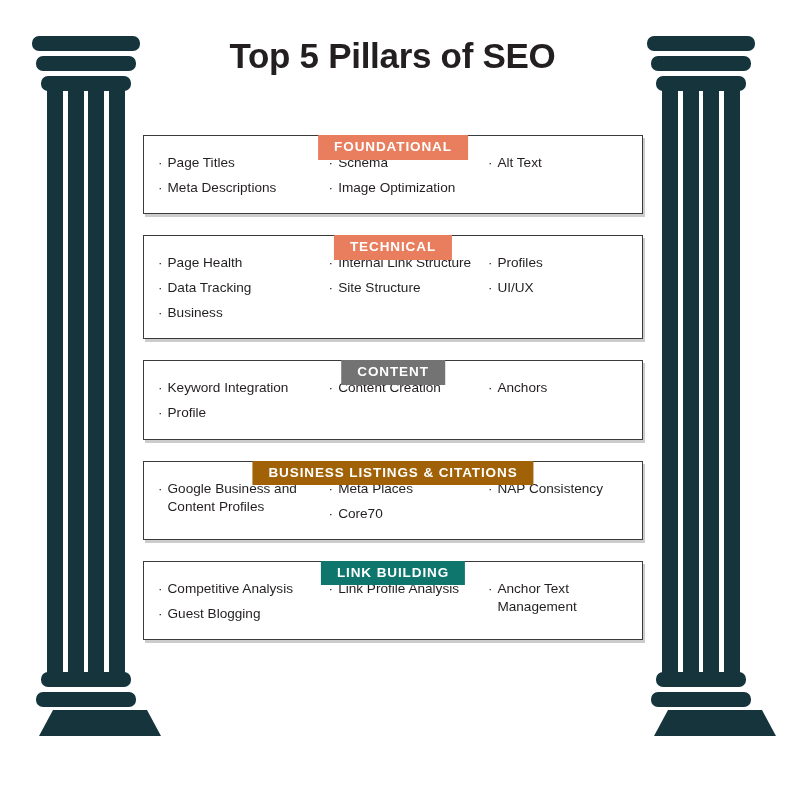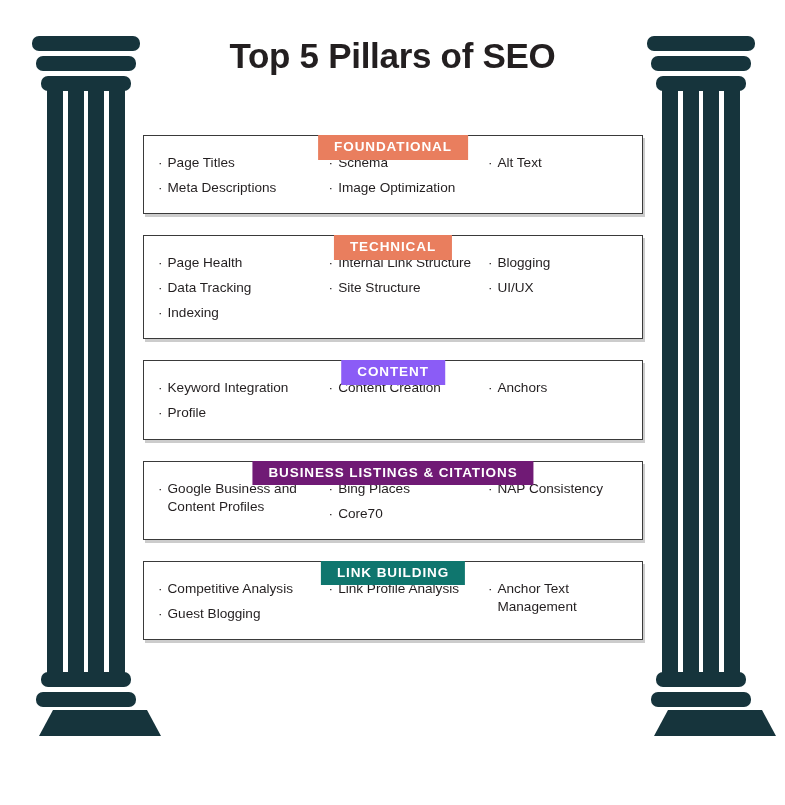--- a/index.html
+++ b/index.html
@@ -252,48 +252,48 @@
               <div class="item" style="color: rgb(35, 31, 32);">
                 <span class="bullet" style="color: rgb(35, 31, 32);">·</span>
                 <span class="item-text">Page Health</span>
               </div>
               <div class="item" style="color: rgb(35, 31, 32);">
                 <span class="bullet" style="color: rgb(35, 31, 32);">·</span>
                 <span class="item-text">Data Tracking</span>
               </div>
               <div class="item" style="color: rgb(35, 31, 32);">
                 <span class="bullet" style="color: rgb(35, 31, 32);">·</span>
-                <span class="item-text">Indexing</span>
+                <span class="item-text">Business</span>
               </div>
             </div>
             <div class="col col-2">
               <div class="item" style="color: rgb(35, 31, 32);">
                 <span class="bullet" style="color: rgb(35, 31, 32);">·</span>
                 <span class="item-text">Internal Link Structure</span>
               </div>
               <div class="item" style="color: rgb(35, 31, 32);">
                 <span class="bullet" style="color: rgb(35, 31, 32);">·</span>
                 <span class="item-text">Site Structure</span>
               </div>
             </div>
             <div class="col col-3">
               <div class="item" style="color: rgb(35, 31, 32);">
                 <span class="bullet" style="color: rgb(35, 31, 32);">·</span>
-                <span class="item-text">Blogging</span>
+                <span class="item-text">Profiles</span>
               </div>
               <div class="item" style="color: rgb(35, 31, 32);">
                 <span class="bullet" style="color: rgb(35, 31, 32);">·</span>
                 <span class="item-text">UI/UX</span>
               </div>
             </div>
           </div>
         </div>
       </div>
       <div class="section">
-        <div class="section-badge" style="background: #8b5cf6;">CONTENT</div>
+        <div class="section-badge" style="background: #737373;">CONTENT</div>
         <div class="section-box" style="border-color: rgb(58, 58, 58);">
           <div class="cols">
             <div class="col col-1">
               <div class="item" style="color: rgb(35, 31, 32);">
                 <span class="bullet" style="color: rgb(35, 31, 32);">·</span>
                 <span class="item-text">Keyword Integration</span>
               </div>
               <div class="item" style="color: rgb(35, 31, 32);">
                 <span class="bullet" style="color: rgb(35, 31, 32);">·</span>
                 <span class="item-text">Profile</span>
@@ -308,33 +308,33 @@
             <div class="col col-3">
               <div class="item" style="color: rgb(35, 31, 32);">
                 <span class="bullet" style="color: rgb(35, 31, 32);">·</span>
                 <span class="item-text">Anchors</span>
               </div>
             </div>
           </div>
         </div>
       </div>
       <div class="section">
-        <div class="section-badge" style="background: #701a75;">BUSINESS LISTINGS &amp; CITATIONS</div>
+        <div class="section-badge" style="background: #a16207;">BUSINESS LISTINGS &amp; CITATIONS</div>
         <div class="section-box" style="border-color: rgb(58, 58, 58);">
           <div class="cols">
             <div class="col col-1">
               <div class="item" style="color: rgb(35, 31, 32);">
                 <span class="bullet" style="color: rgb(35, 31, 32);">·</span>
                 <span class="item-text">Google Business and Content Profiles</span>
               </div>
             </div>
             <div class="col col-2">
               <div class="item" style="color: rgb(35, 31, 32);">
                 <span class="bullet" style="color: rgb(35, 31, 32);">·</span>
-                <span class="item-text">Bing Places</span>
+                <span class="item-text">Meta Places</span>
               </div>
               <div class="item" style="color: rgb(35, 31, 32);">
                 <span class="bullet" style="color: rgb(35, 31, 32);">·</span>
                 <span class="item-text">Core70</span>
               </div>
             </div>
             <div class="col col-3">
               <div class="item" style="color: rgb(35, 31, 32);">
                 <span class="bullet" style="color: rgb(35, 31, 32);">·</span>
                 <span class="item-text">NAP Consistency</span>

